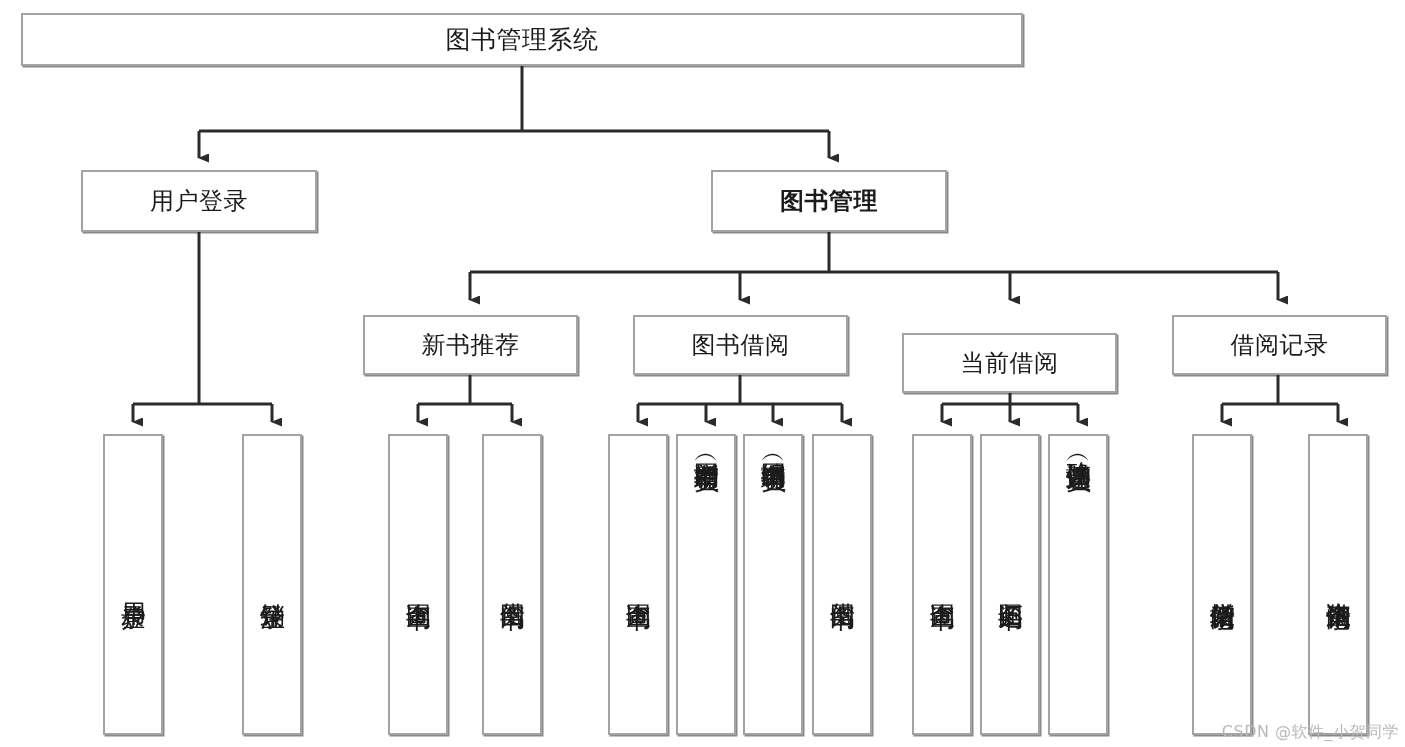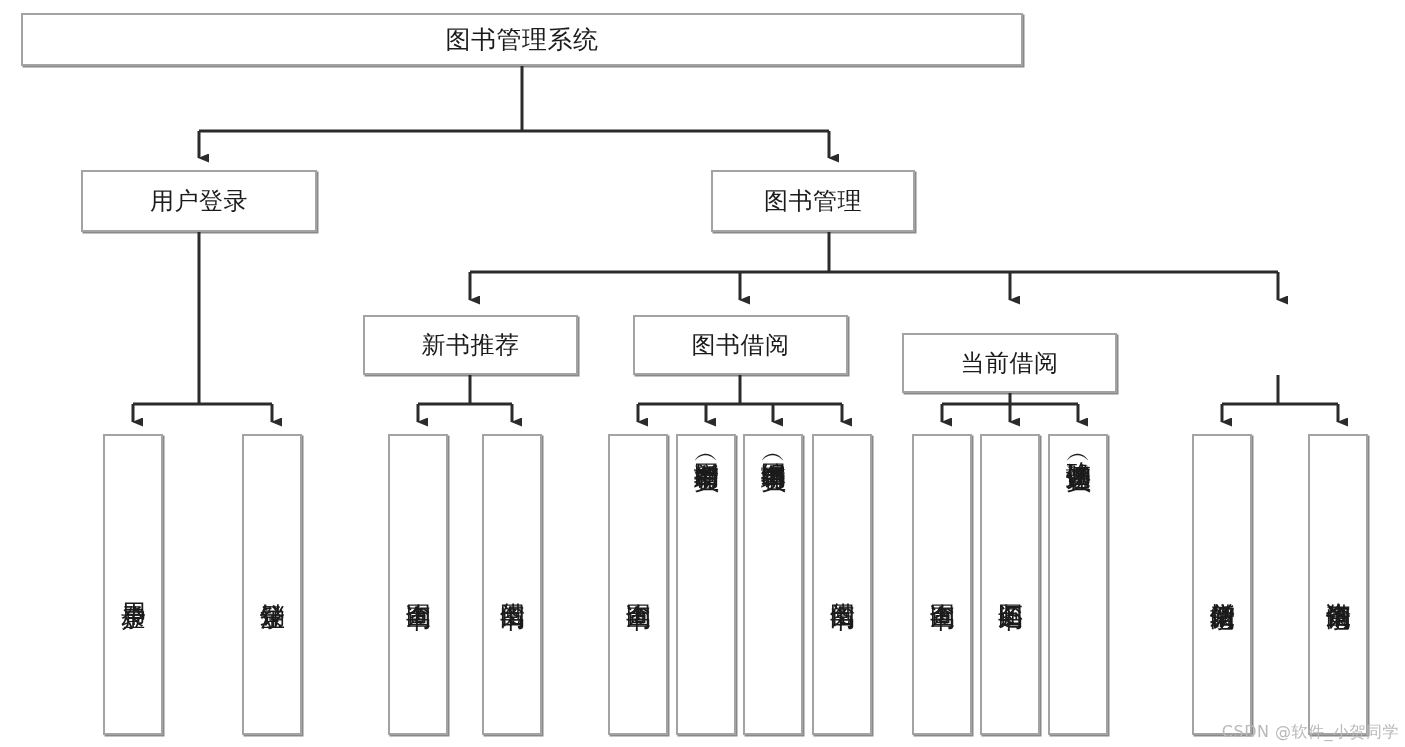--- a/index.html
+++ b/index.html
@@ -135,33 +135,36 @@
     </g>
   </svg>
 
   <div class="node root horizontal" style="left:21px; top:13px; width:1002px; height:53px;">
     <span class="label">图书管理系统</span>
   </div>
 
   <div class="node horizontal" style="left:81px; top:170px; width:236px; height:62px;">
     <span class="label">用户登录</span>
   </div>
-  <div class="node horizontal" style="left:711px; top:170px; width:204px; height:62px;">
+  <div class="node horizontal" style="left:711px; top:170px; width:236px; height:62px;font-weight:bold;">
     <span class="label">图书管理</span>
   </div>
 
   <div class="node horizontal" style="left:363px; top:315px; width:215px; height:60px;">
     <span class="label">新书推荐</span>
   </div>
   <div class="node horizontal" style="left:633px; top:315px; width:215px; height:60px;">
     <span class="label">图书借阅</span>
   </div>
   <div class="node horizontal" style="left:902px; top:333px; width:215px; height:60px;">
     <span class="label">当前借阅</span>
   </div>
+  <div class="node horizontal" style="left:1172px; top:315px; width:215px; height:60px;">
+    <span class="label">借阅记录</span>
+  </div>
 
   <div class="node vertical centered" style="left:103px; top:434px; width:60px; height:301px;">
     <span class="label">用户登录</span>
   </div>
   <div class="node vertical centered" style="left:242px; top:434px; width:60px; height:301px;">
     <span class="label">注销登录</span>
   </div>
 
   <div class="node vertical centered" style="left:388px; top:434px; width:60px; height:301px;">
     <span class="label">查询图书</span>

